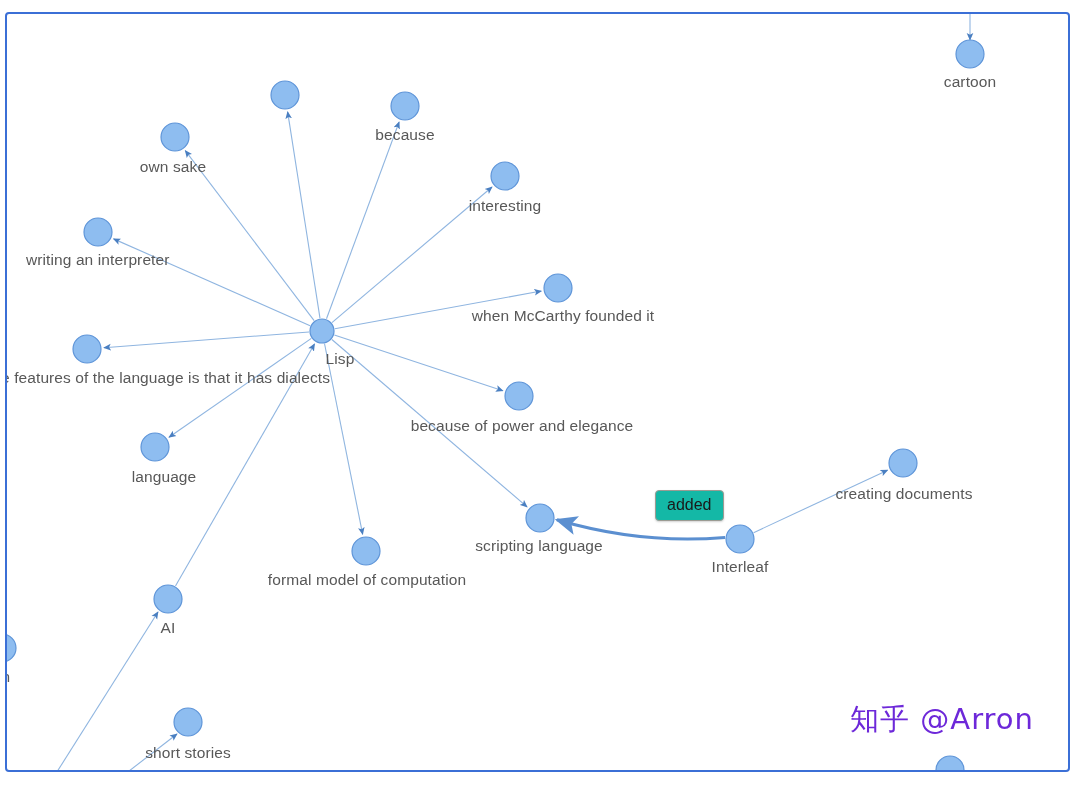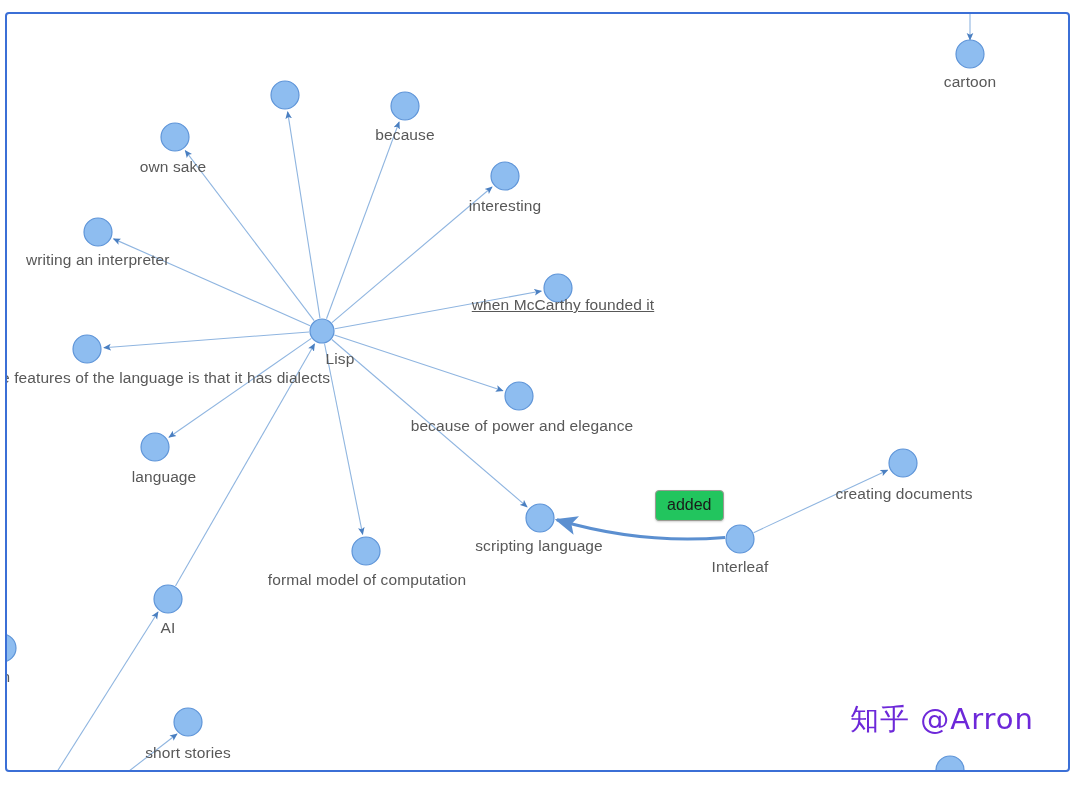--- a/index.html
+++ b/index.html
@@ -33,21 +33,21 @@
     font-size:15.5px;
     color:#585858;
     white-space:nowrap;
     letter-spacing:0.1px;
     pointer-events:none;
     transform:translateX(-50%);
   }
   .node-label.anchor-left{transform:translateX(0);}
   .edge-tooltip{
     position:absolute;
-    background:#22c55e;
+    background:#14b8a6;
     border:1px solid #9b9b93;
     border-radius:4px;
     padding:4px 11px 5px 11px;
     font-size:16px;
     color:#1a1a1a;
     box-shadow:0 1px 2px rgba(0,0,0,0.18);
     white-space:nowrap;
     line-height:1.25;
   }
   .watermark{
@@ -116,21 +116,21 @@
           <circle cx="-5" cy="634" r="14" fill="#8ebdf0" stroke="#5f95d8" stroke-width="1.2"></circle>
           <circle cx="943" cy="756" r="14" fill="#8ebdf0" stroke="#5f95d8" stroke-width="1.2"></circle>
         </g>
       </svg>
     <div id="labels">
         <div class="node-label" style="top: 336px; left: 315px; margin-left: 18px;">Lisp</div>
         <div class="node-label" style="top: 112px; left: 398px; text-align: center;">because</div>
         <div class="node-label" style="top: 144px; left: 166px;">own sake</div>
         <div class="node-label" style="top: 183px; left: 498px;">interesting</div>
         <div class="node-label anchor-left" style="top: 237px; left: 19px;">writing an interpreter</div>
-        <div class="node-label" style="top: 282px; left: 556px; text-decoration: underline;">when McCarthy founded it</div>
+        <div class="node-label" style="top: 293px; left: 556px;">when McCarthy founded it</div>
         <div class="node-label anchor-left" style="top: 355px; left: -6px;">e features of the language is that it has dialects</div>
         <div class="node-label" style="top: 403px; left: 515px;">because of power and elegance</div>
         <div class="node-label" style="top: 454px; left: 157px;">language</div>
         <div class="node-label" style="top: 471px; left: 897px;">creating documents</div>
         <div class="node-label" style="top: 523px; left: 532px;">scripting language</div>
         <div class="node-label" style="top: 544px; left: 733px;">Interleaf</div>
         <div class="node-label" style="top: 557px; left: 360px;">formal model of computation</div>
         <div class="node-label" style="top: 59px; left: 963px;">cartoon</div>
         <div class="node-label" style="top: 605px; left: 161px;">AI</div>
         <div class="node-label" style="top: 730px; left: 181px;">short stories</div>

